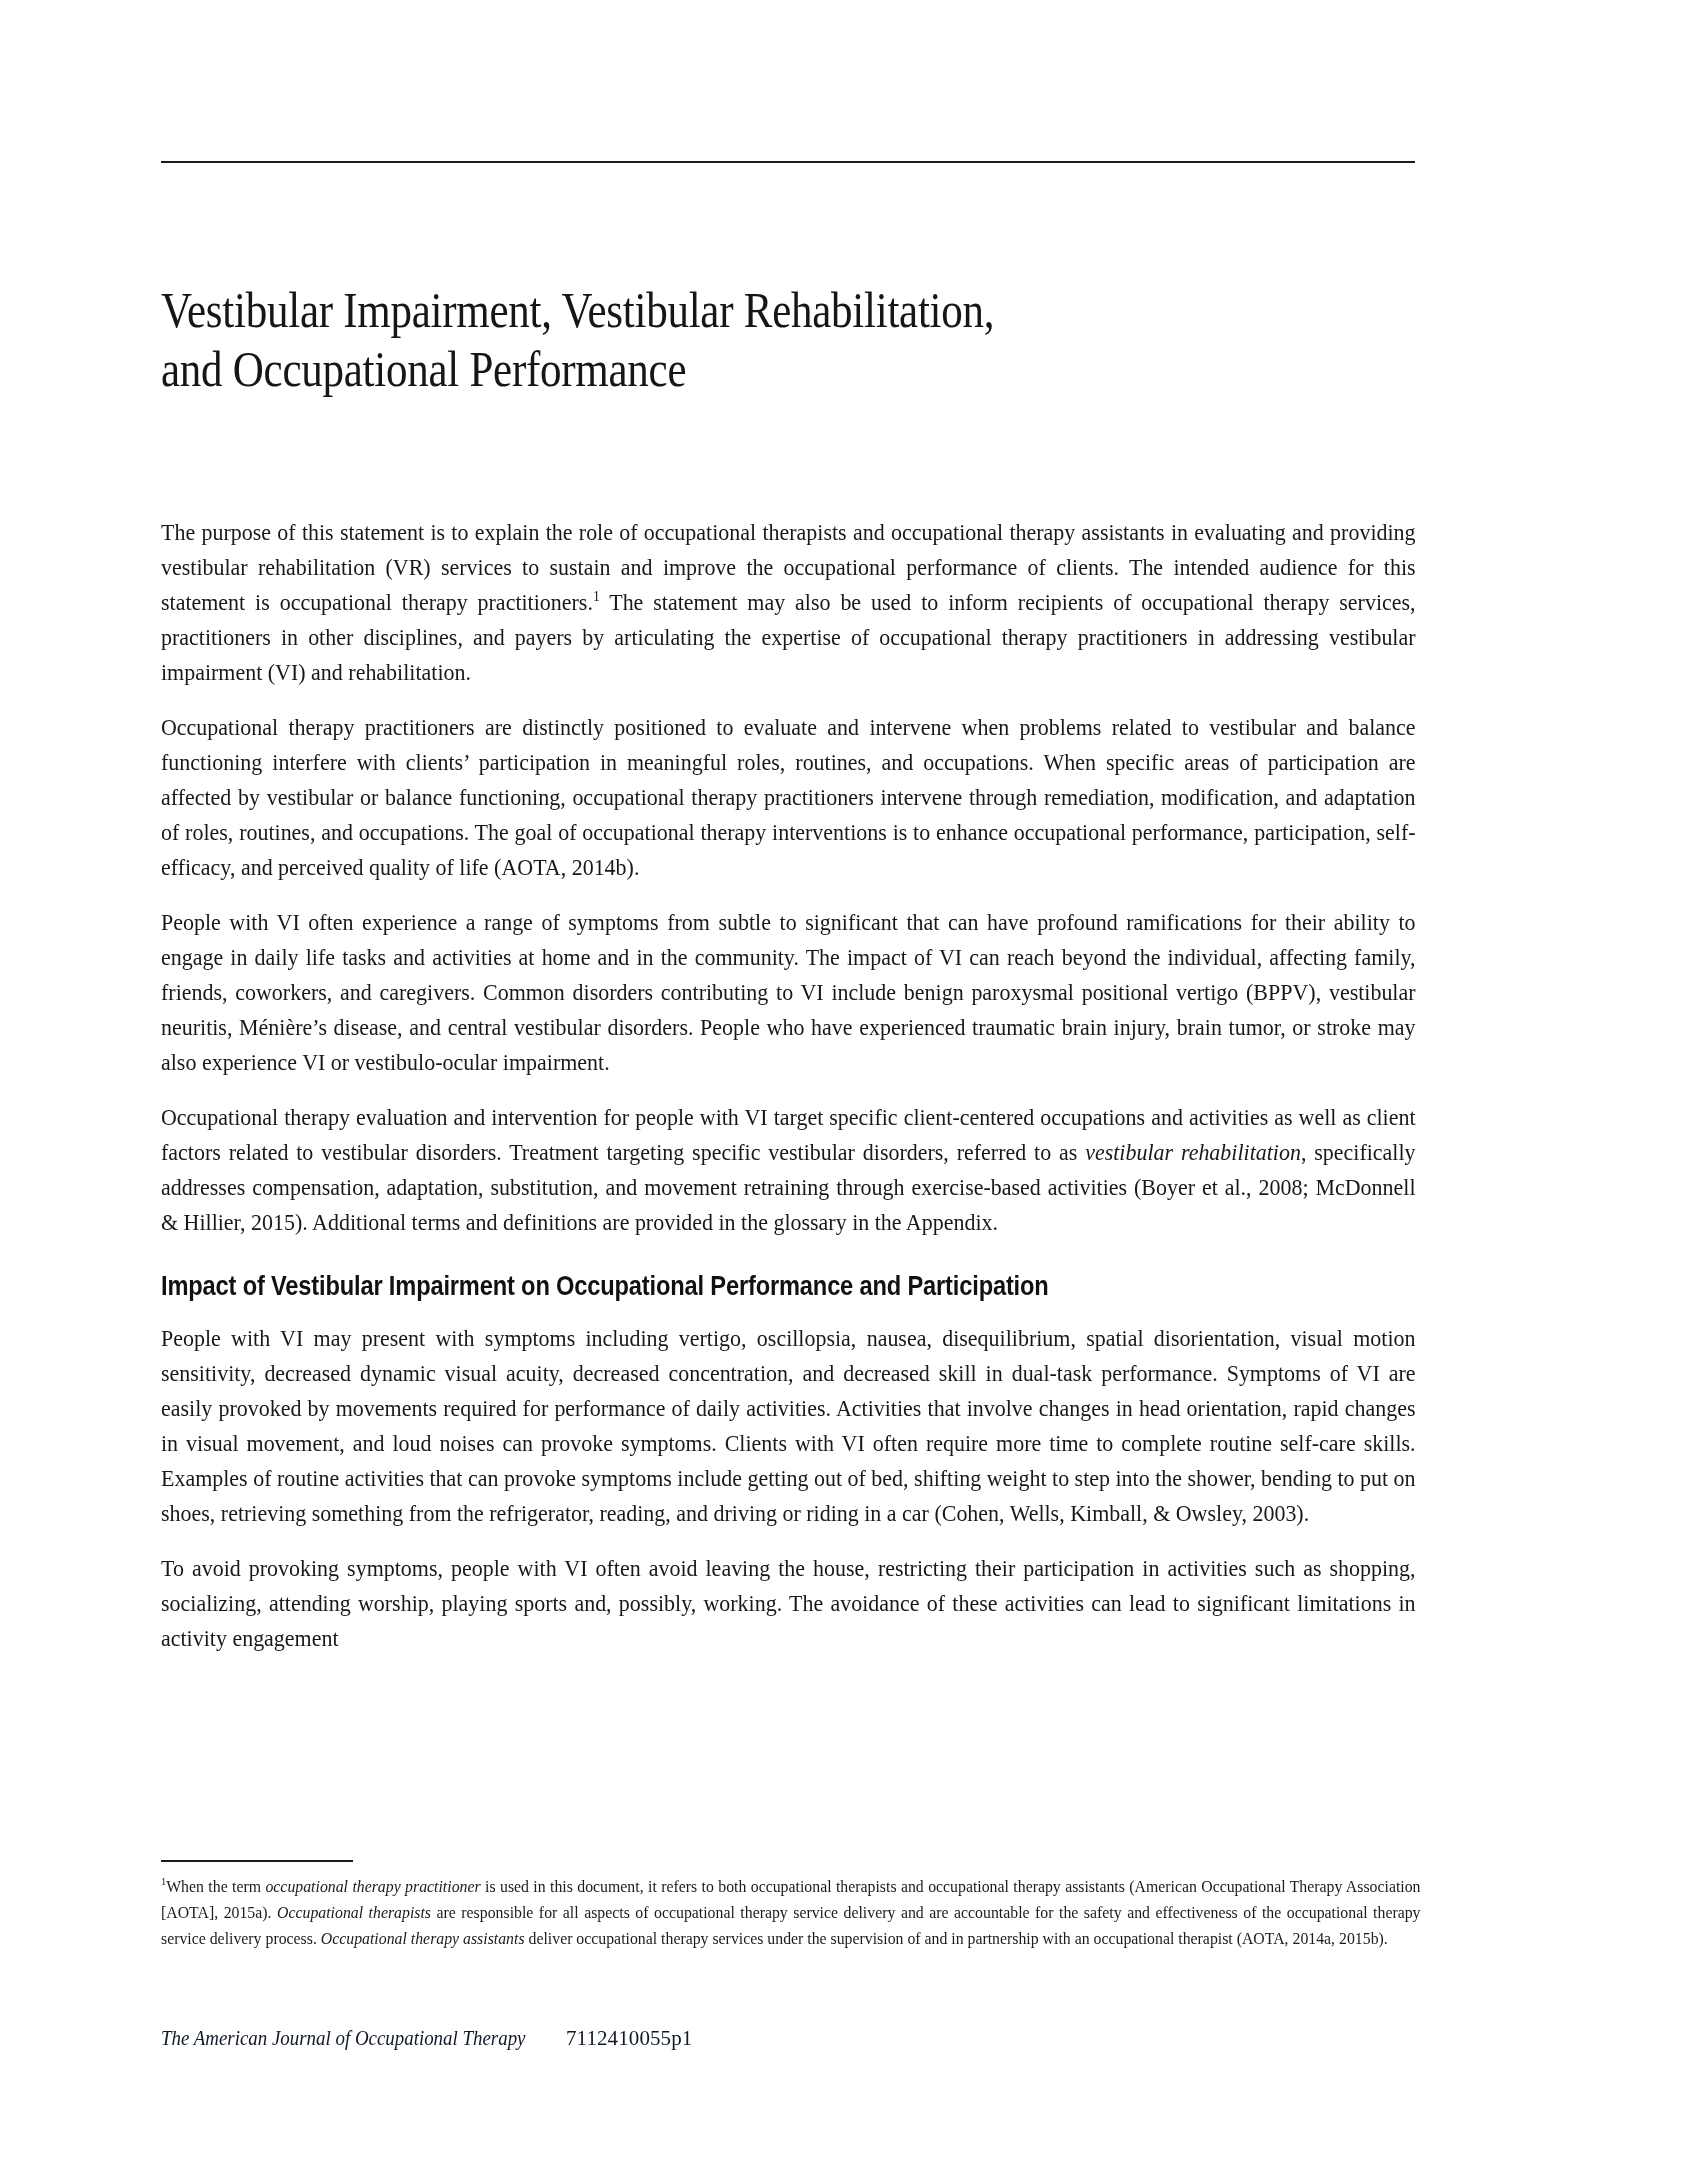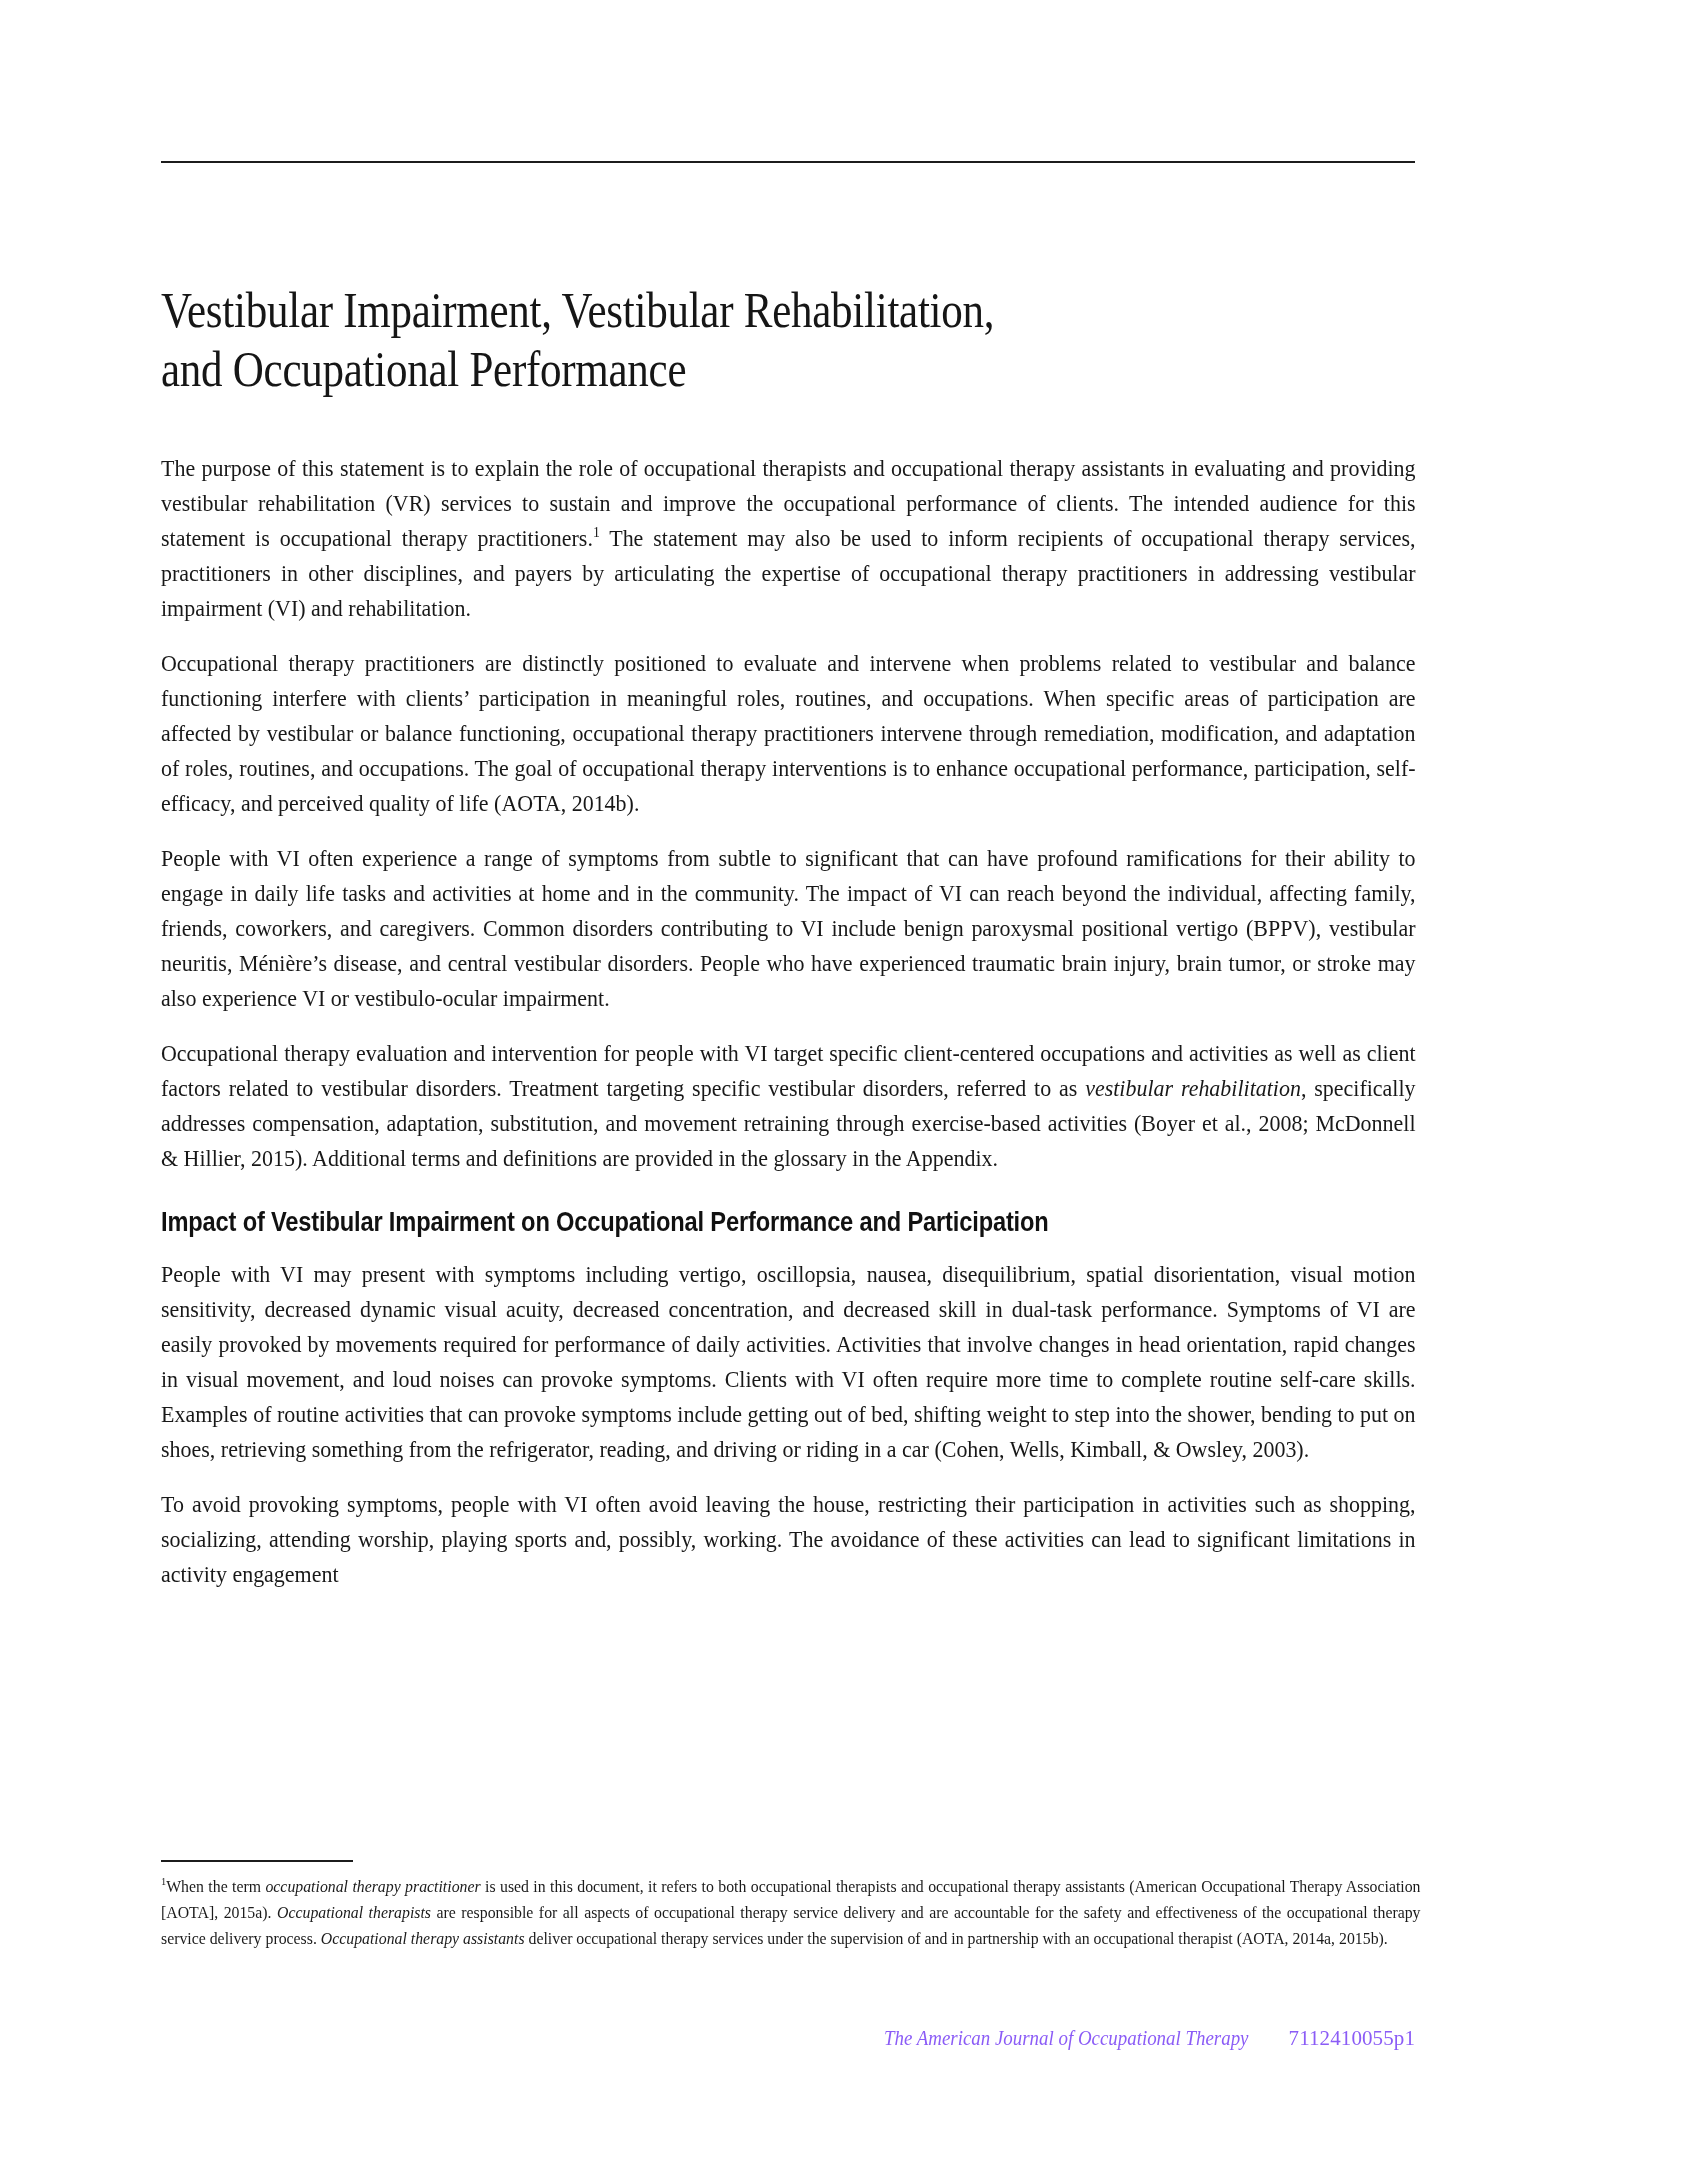--- a/index.html
+++ b/index.html
@@ -51,21 +51,21 @@
     letter-spacing: -0.3px;
     color: #161616;
     margin: 0 0 0 0;
     transform: scaleX(0.86);
     transform-origin: left top;
     width: 116%;
   }
 
   
   .body-block {
-    margin-top: 52px;
+    margin-top: 116px;
   }
 
   p.para {
     font-size: 23.5px;
     line-height: 35px;
     text-align: justify;
     text-justify: inter-word;
     margin: 0 0 20px 0;
     color: #181818;
     transform: scaleX(0.935);
@@ -125,24 +125,24 @@
     line-height: 0;
   }
 
   
   .footer {
     position: absolute;
     left: 161px;
     top: 2026px;
     width: 1254px;
     display: flex;
-    justify-content: flex-end;
+    justify-content: flex-start;
     align-items: baseline;
     font-size: 21px;
-    color: #8b5cf6;
+    color: #0f172a;
   }
   .footer-journal {
     font-style: italic;
     transform: scaleX(0.9);
     transform-origin: left top;
   }
   .footer-pageid {
     letter-spacing: 0.1px;
     font-family: Liberation Serif, serif;
   }

